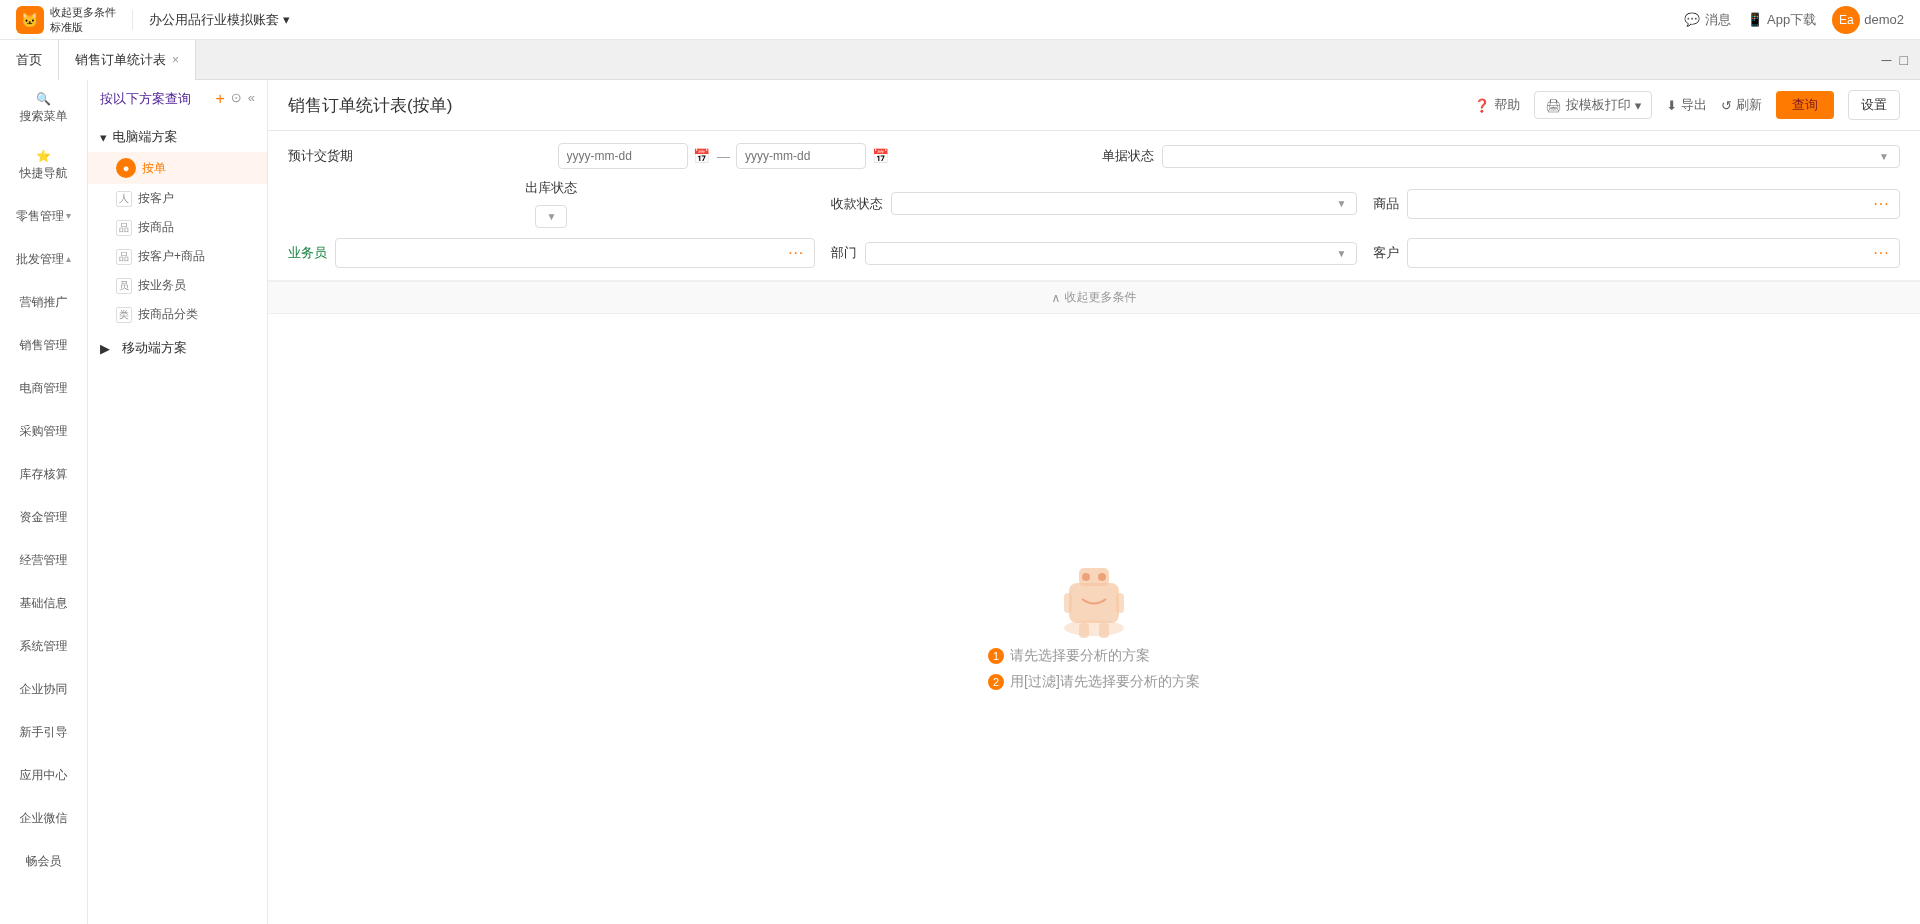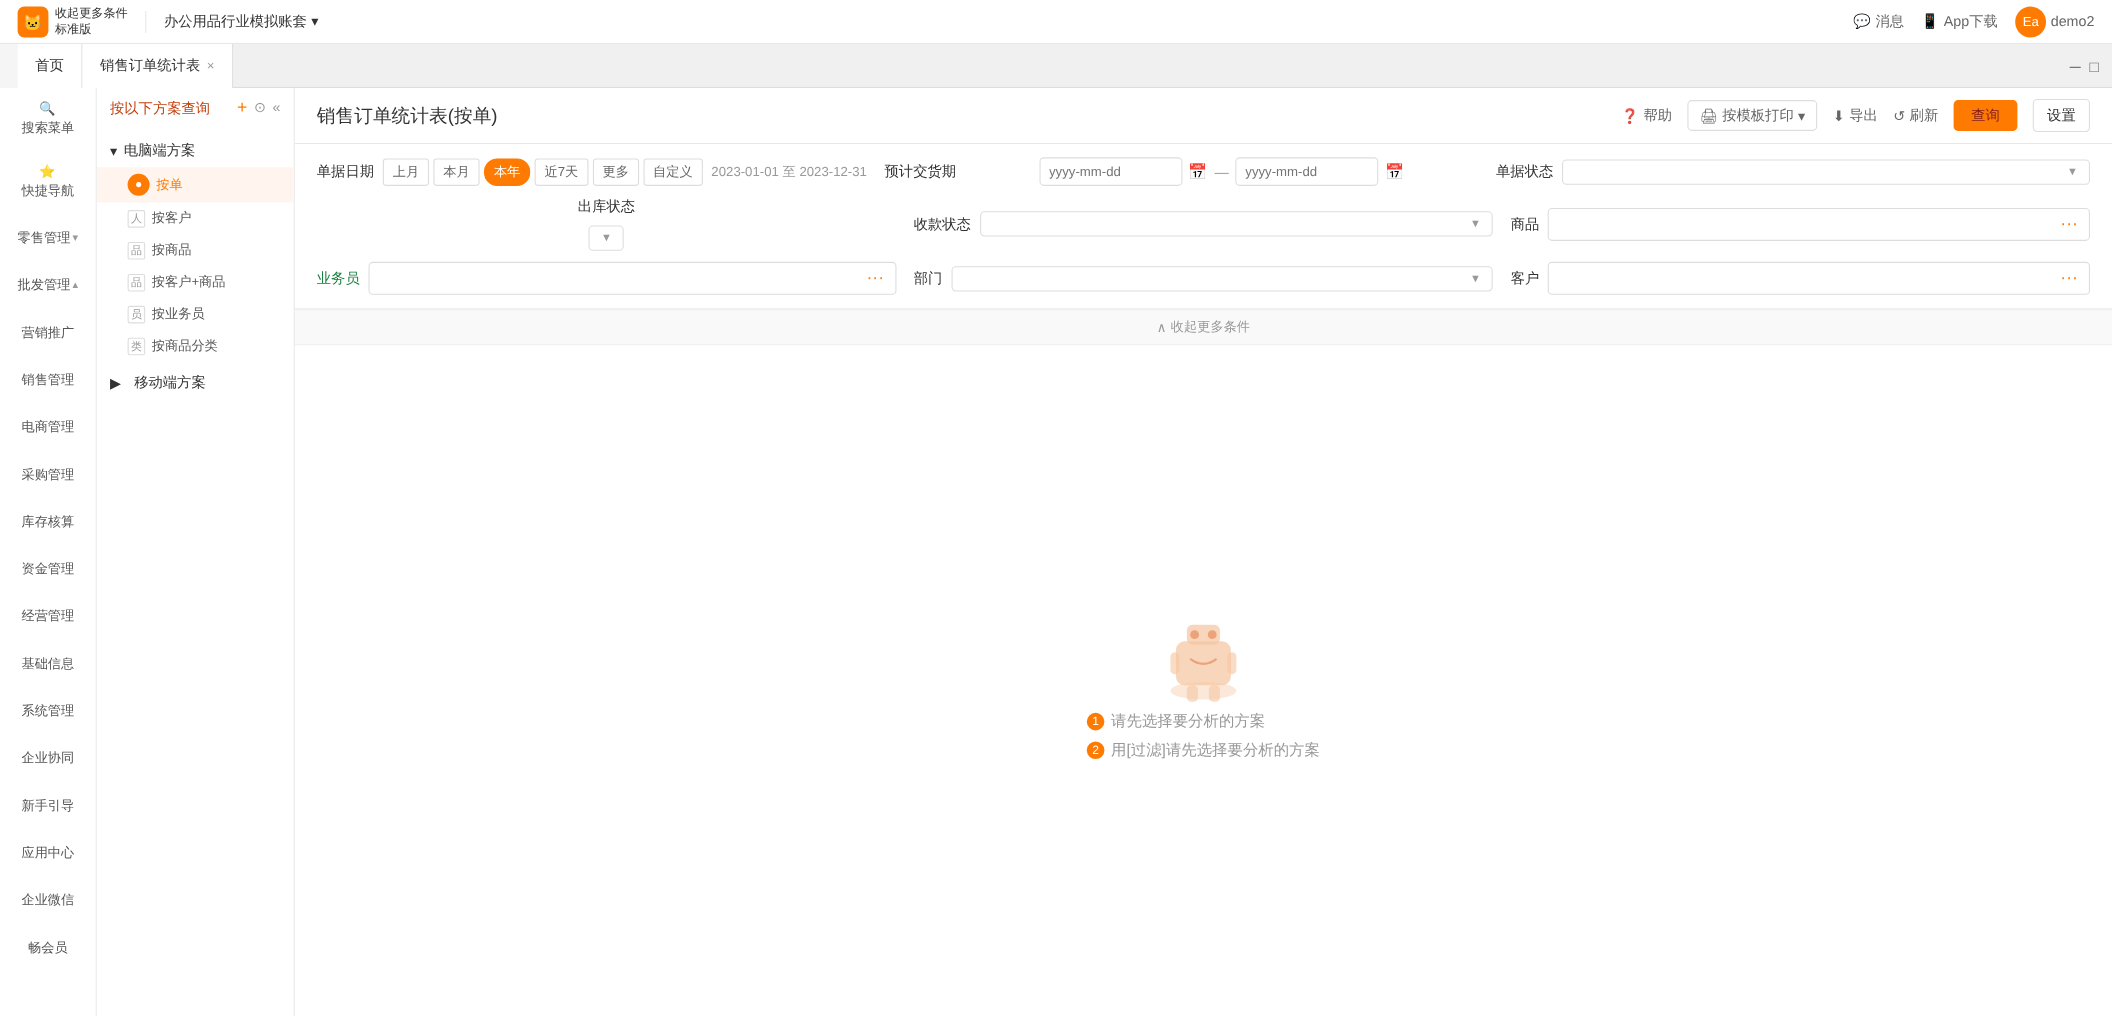--- a/index.html
+++ b/index.html
@@ -10,21 +10,21 @@
     .topbar-left { display: flex; align-items: center; gap: 8px; }
     .logo-area { display: flex; align-items: center; gap: 6px; }
     .logo-icon { width: 28px; height: 28px; background: #ff7a00; border-radius: 6px; display: flex; align-items: center; justify-content: center; color: white; font-size: 14px; font-weight: bold; }
     .logo-text { font-size: 11px; color: #333; line-height: 1.3; }
     .topbar-title { font-size: 13px; color: #333; display: flex; align-items: center; gap: 4px; }
     .topbar-right { display: flex; align-items: center; gap: 16px; color: #666; font-size: 13px; }
     .topbar-right-item { display: flex; align-items: center; gap: 4px; cursor: pointer; }
     .user-avatar { width: 28px; height: 28px; border-radius: 50%; background: #ff7a00; display: flex; align-items: center; justify-content: center; color: white; font-size: 12px; }
 
     
-    .tabbar { height: 40px; background: #f0f0f0; display: flex; align-items: center; padding: 0 0; border-bottom: 1px solid #ddd; margin-left: 16px; }
+    .tabbar { height: 40px; background: #f0f0f0; display: flex; align-items: center; padding: 0 0; border-bottom: 1px solid #ddd; }
     .tab { height: 40px; padding: 0 16px; display: flex; align-items: center; gap: 6px; cursor: pointer; font-size: 13px; color: #666; border-right: 1px solid #ddd; }
     .tab.home { background: #fff; color: #333; }
     .tab.active { background: #fff; color: #333; }
     .tab-close { color: #999; font-size: 12px; }
     .tab-actions { margin-left: auto; display: flex; align-items: center; gap: 8px; padding-right: 12px; }
     .tab-action-btn { color: #666; cursor: pointer; font-size: 14px; }
     .empty-tips { color: #999; font-size: 14px; }
     .empty-tips p { margin: 4px 0; display: flex; align-items: center; gap: 6px; }
     .tip-num { width: 16px; height: 16px; border-radius: 50%; background: #ff7a00; color: white; font-size: 11px; display: flex; align-items: center; justify-content: center; }
 
@@ -32,21 +32,21 @@
     .nav-wrapper { display: flex; flex: 1; overflow: hidden; }
     .left-nav { width: 88px; background: #fff; border-right: 1px solid #e8e8e8; overflow-y: auto; flex-shrink: 0; }
     .nav-item { padding: 12px 4px; text-align: center; cursor: pointer; color: #555; font-size: 12px; position: relative; }
     .nav-item .nav-label { margin-top: 2px; font-size: 12px; }
     .nav-item.has-sub { display: flex; align-items: center; justify-content: center; gap: 2px; padding: 12px 8px; }
     .nav-arrow { font-size: 10px; color: #999; }
 
     
     .sub-panel { width: 180px; background: #fff; border-right: 1px solid #e8e8e8; overflow-y: auto; flex-shrink: 0; }
     .sub-panel-header { padding: 10px 12px; display: flex; align-items: center; justify-content: space-between; }
-    .sub-panel-title { font-size: 13px; color: #c2410c; font-weight: 500; }
+    .sub-panel-title { font-size: 13px; color: #4c1d95; font-weight: 500; }
     .sub-panel-actions { display: flex; gap: 6px; color: #999; }
     .sub-section { padding: 4px 0; }
     .sub-section-header { padding: 6px 12px; display: flex; align-items: center; gap: 6px; color: #333; font-size: 13px; cursor: pointer; }
     .sub-item { padding: 6px 12px 6px 28px; display: flex; align-items: center; gap: 6px; color: #555; font-size: 12px; cursor: pointer; }
     .sub-item.active { color: #ff7a00; background: #fff5ee; }
     .sub-item-icon { width: 16px; height: 16px; border: 1px solid #ddd; border-radius: 2px; display: flex; align-items: center; justify-content: center; font-size: 10px; color: #999; flex-shrink: 0; }
 
     
     .main-content { flex: 1; display: flex; flex-direction: column; overflow: hidden; background: #f5f5f5; }
     .orange-btn { background: #ff7a00; color: #7f1d1d; border: none; padding: 5px 16px; border-radius: 4px; font-size: 13px; cursor: pointer; }
@@ -238,32 +238,20 @@
           </div>
           <button class="orange-btn">查询</button>
           <button class="white-btn">设置</button>
         </div>
       </div>
     </div>
 
     <div style="background:#fff;padding:12px 20px;border-bottom:1px solid #f0f0f0;">
 
       <div style="display:flex;align-items:center;gap:16px;margin-bottom:10px;flex-wrap:wrap;">
-        <div style="display:flex;align-items:center;gap:8px;">
-          <span style="color:#333;font-size:13px;white-space:nowrap;">单据日期</span>
-          <div style="display:flex;gap:4px;align-items:center;">
-            <button style="padding:3px 8px;border:1px solid #ddd;border-radius:3px;cursor:pointer;color:#666;font-size:12px;background:#fff;">上月</button>
-            <button style="padding:3px 8px;border:1px solid #ddd;border-radius:3px;cursor:pointer;color:#666;font-size:12px;background:#fff;">本月</button>
-            <button style="padding:3px 8px;border:1px solid #ff7a00;border-radius:12px;cursor:pointer;color:#fff;font-size:12px;background:#ff7a00;">本年</button>
-            <button style="padding:3px 8px;border:1px solid #ddd;border-radius:3px;cursor:pointer;color:#666;font-size:12px;background:#fff;">近7天</button>
-            <button style="padding:3px 8px;border:1px solid #ddd;border-radius:3px;cursor:pointer;color:#666;font-size:12px;background:#fff;">更多</button>
-            <button style="padding:3px 8px;border:1px solid #ddd;border-radius:3px;cursor:pointer;color:#666;font-size:12px;background:#fff;">自定义</button>
-          </div>
-          <span style="color:#999;font-size:12px;">2023-01-01 至 2023-12-31</span>
-        </div>
 
         <div style="display:flex;align-items:center;gap:8px;flex:1;">
           <span style="color:#333;font-size:13px;white-space:nowrap;">预计交货期</span>
           <div style="display:flex;align-items:center;gap:6px;flex:1;justify-content:center;">
             <input type="text" class="date-input" style="border: 1px solid rgb(221, 221, 221); border-radius: 4px; padding: 5px 8px; font-size: 12px; color: rgb(204, 204, 204); width: 130px;" placeholder="yyyy-mm-dd">
             <span style="color:#ff7a00;font-size:14px;">📅</span>
             <span style="color:#999;">—</span>
             <input type="text" class="date-input" style="border: 1px solid rgb(221, 221, 221); border-radius: 4px; padding: 5px 8px; font-size: 12px; color: rgb(204, 204, 204); width: 130px;" placeholder="yyyy-mm-dd">
             <span style="color:#ff7a00;font-size:14px;">📅</span>
           </div>

